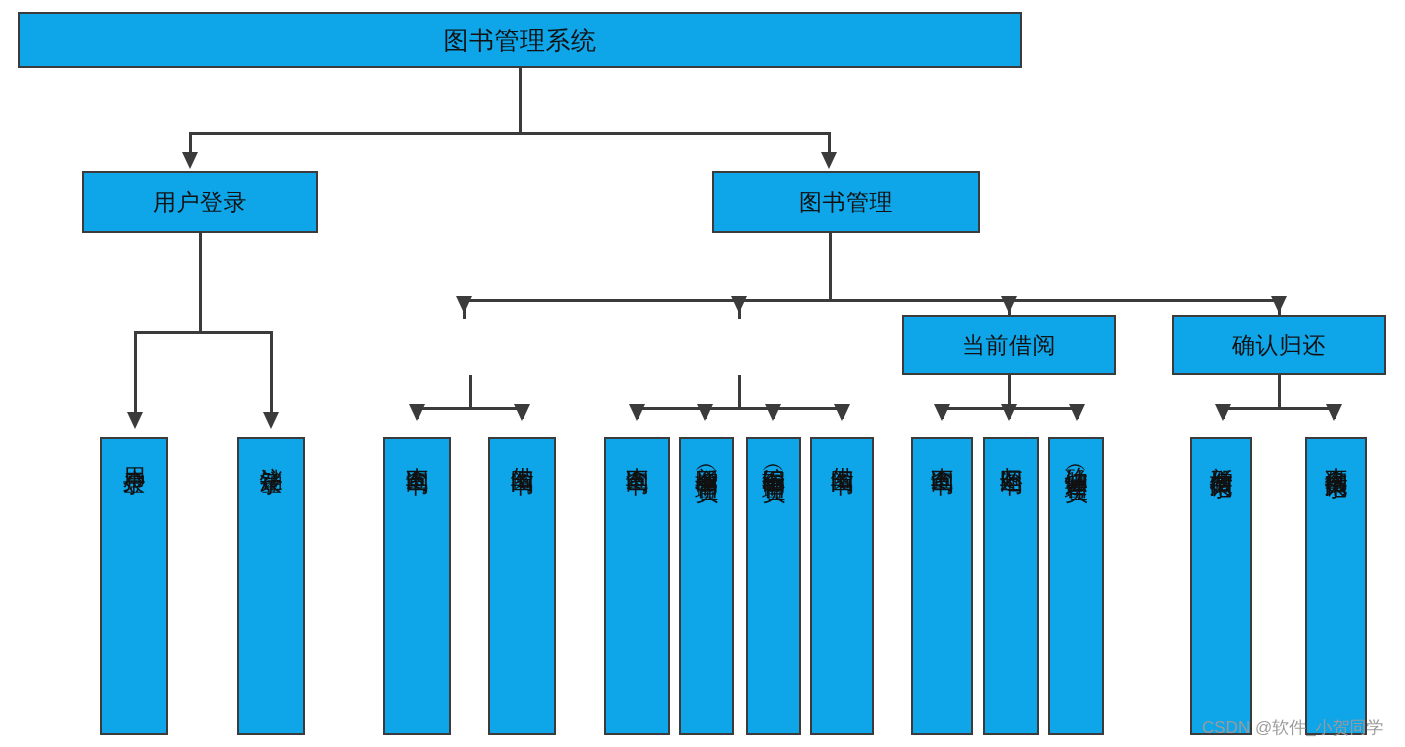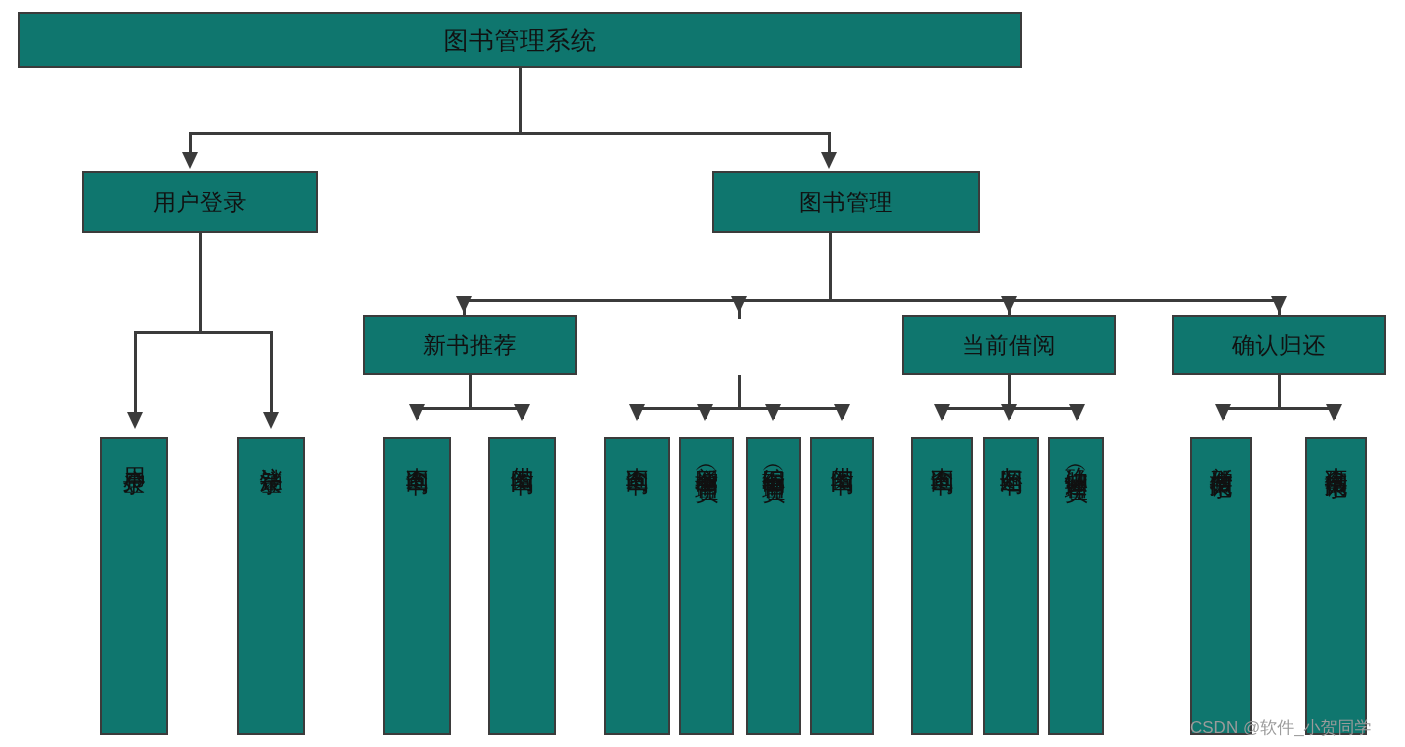--- a/index.html
+++ b/index.html
@@ -14,21 +14,21 @@
     position: relative;
     width: 1405px;
     height: 747px;
     background: #ffffff;
     overflow: hidden;
   }
   
   .node {
     position: absolute;
     box-sizing: border-box;
-    background: #0f766e;
+    background: #0ea5e9;
     border: 2.5px solid #3b3b3b;
     display: flex;
     align-items: center;
     justify-content: center;
     color: #111111;
     letter-spacing: 0.5px;
   }
   .node.root {
     font-size: 25px;
   }
@@ -114,23 +114,20 @@
   <div class="edge-h" style="left:463px; top:299px; width:817px;"></div>
   <div class="edge-v" style="left:463px; top:299px; height:20px;"></div>
   <div class="arrow" style="left:456px; top:296px;"></div>
   <div class="edge-v" style="left:738px; top:299px; height:20px;"></div>
   <div class="arrow" style="left:731px; top:296px;"></div>
   <div class="edge-v" style="left:1008px; top:299px; height:20px;"></div>
   <div class="arrow" style="left:1001px; top:296px;"></div>
   <div class="edge-v" style="left:1278px; top:299px; height:20px;"></div>
   <div class="arrow" style="left:1271px; top:296px;"></div>
 
-  <div class="node lvl3" style="left:363px; top:315px; width:214px; height:60px;">
-    <span>新书推荐</span>
-  </div>
   <div class="node lvl3" style="left:902px; top:315px; width:214px; height:60px;">
     <span>当前借阅</span>
   </div>
   <div class="node lvl3" style="left:1172px; top:315px; width:214px; height:60px;">
     <span>确认归还</span>
   </div>
 
   <div class="edge-v" style="left:469px; top:375px; height:34px;"></div>
   <div class="edge-h" style="left:416px; top:407px; width:108px;"></div>
   <div class="edge-v" style="left:416px; top:407px; height:12px;"></div>
@@ -202,15 +199,15 @@
     <span class="vtext">确认归还（管理员）</span>
   </div>
 
   <div class="node leaf" style="left:1190px; top:437px; width:62px; height:298px;">
     <span class="vtext">新增借阅记录</span>
   </div>
   <div class="node leaf" style="left:1305px; top:437px; width:62px; height:298px;">
     <span class="vtext">查询借阅记录</span>
   </div>
 
-  <div class="watermark" style="left:1190px; top:716px;">CSDN @软件_小贺同学</div>
+  <div class="watermark" style="left:1190px; top:716px;padding-left:12px;">CSDN @软件_小贺同学</div>
 
 </div>
 
 </body></html>

